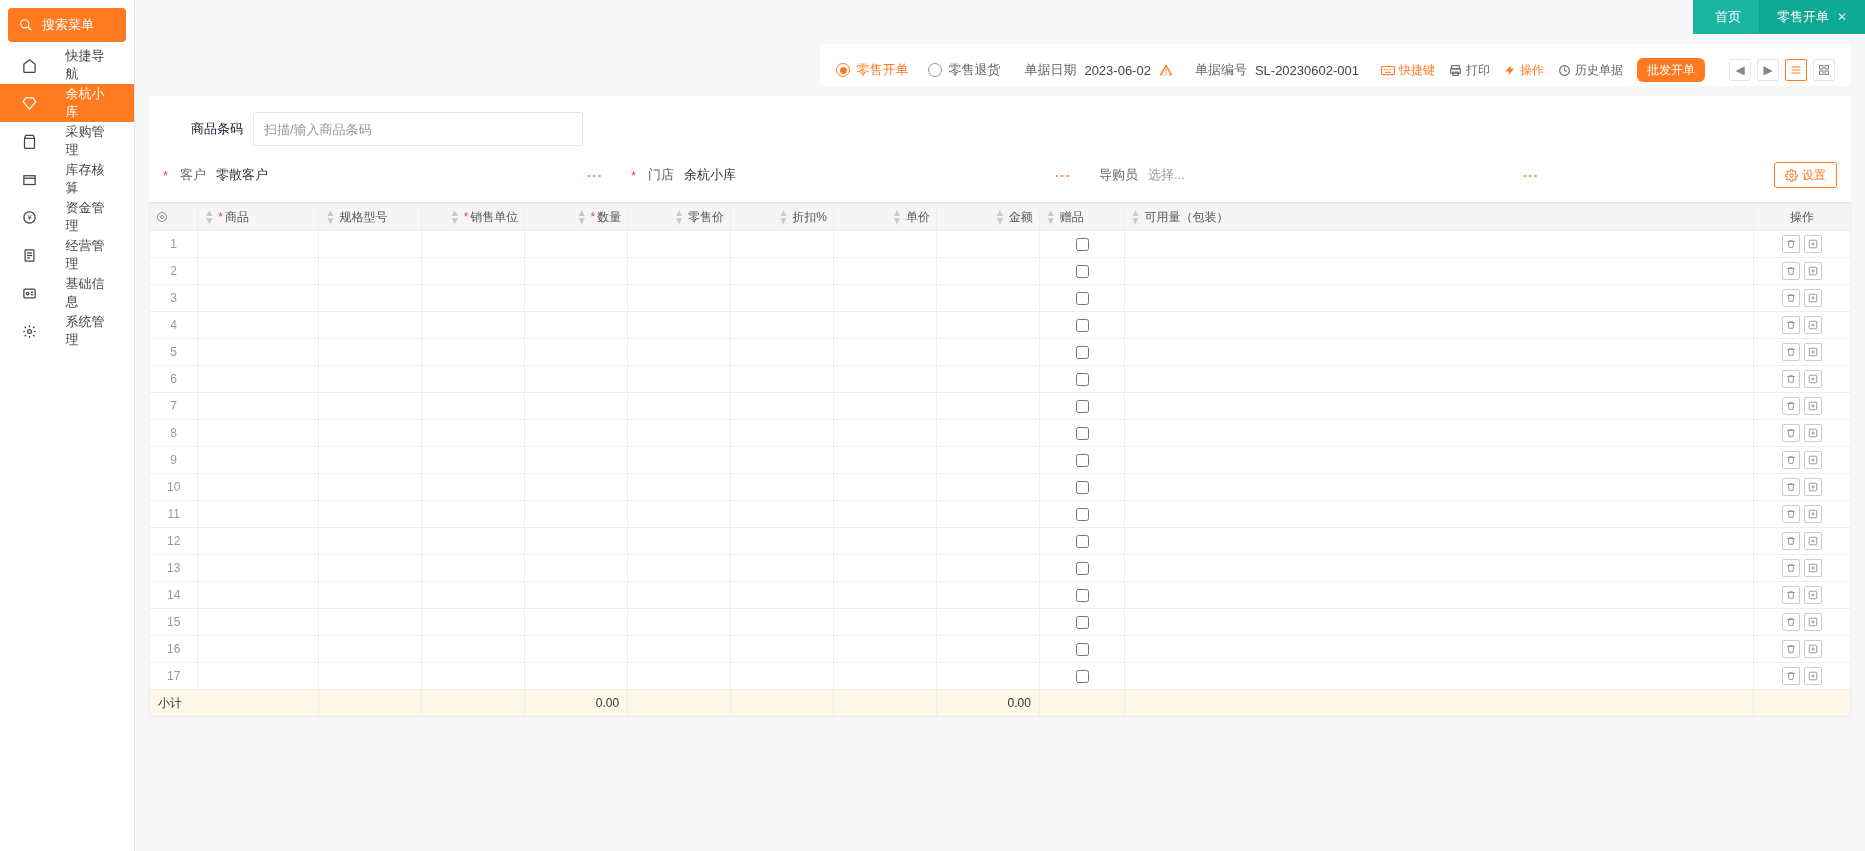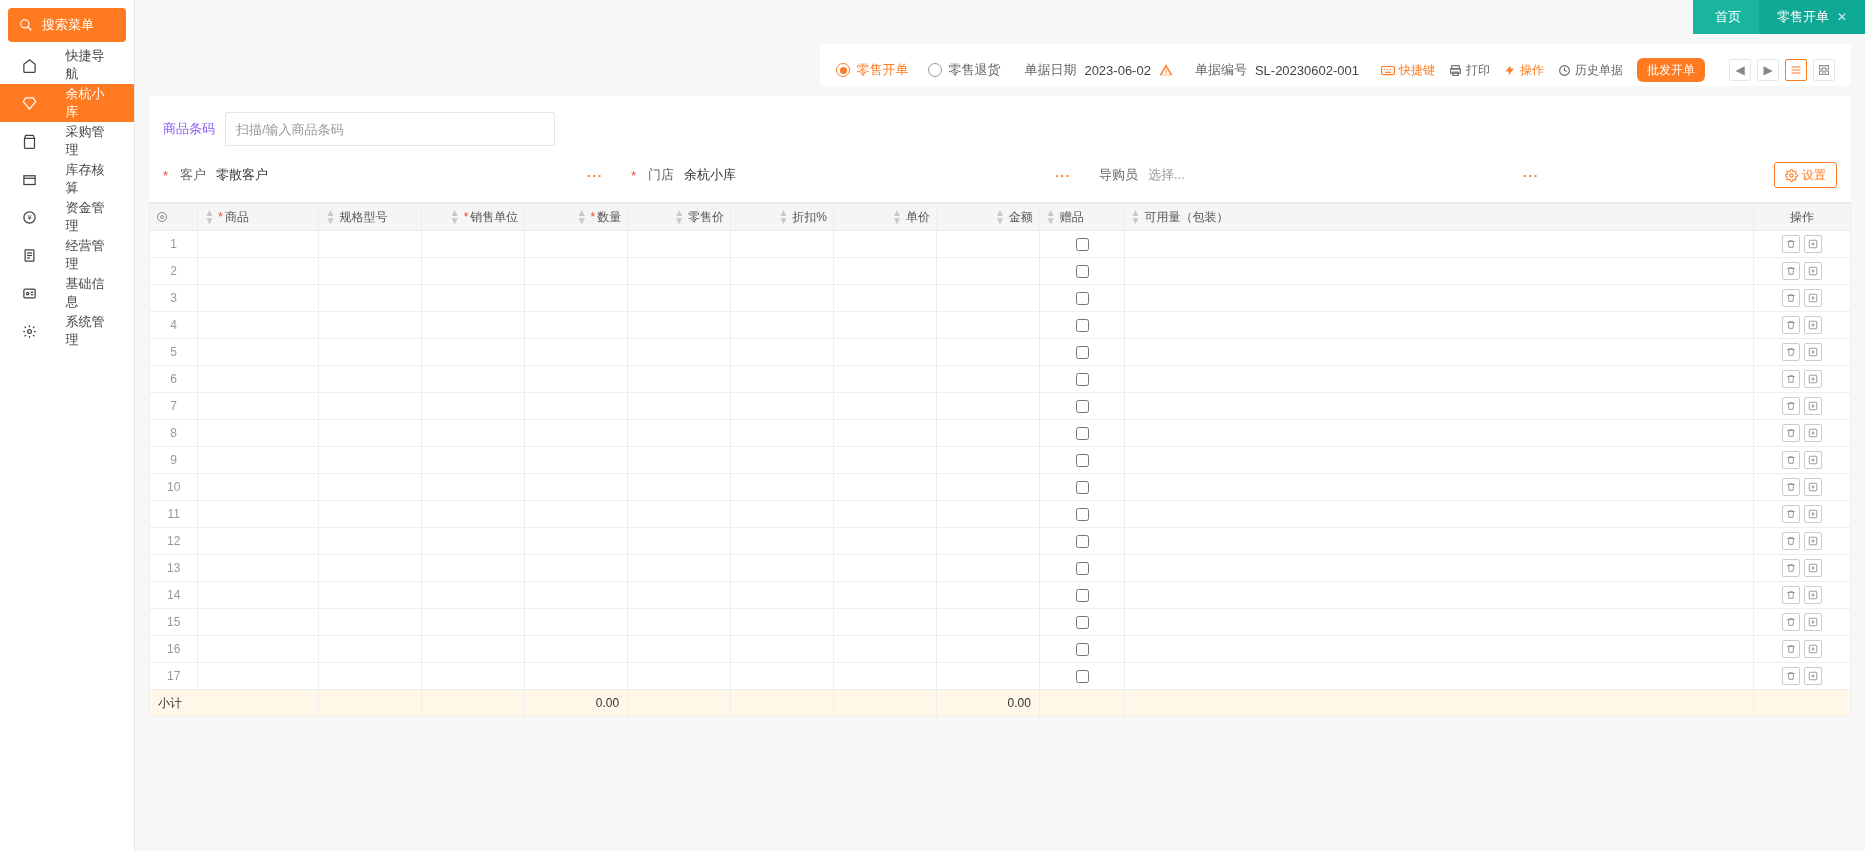--- a/index.html
+++ b/index.html
@@ -46,21 +46,21 @@
   .tool-links{display:flex;align-items:center;gap:14px;}
   .tool-link{display:flex;align-items:center;gap:4px;color:#666;cursor:pointer;font-size:12px;}
   .tool-link.orange{color:var(--orange);}
   .btn-orange{background:var(--orange);color:#fff;border:none;height:24px;padding:0 10px;border-radius:6px;cursor:pointer;font-size:12px;}
   .nav-btns{display:flex;align-items:center;gap:6px;margin-left:10px;}
   .nav-btns .sq{width:22px;height:22px;border:1px solid var(--border);display:flex;align-items:center;justify-content:center;color:#888;border-radius:2px;cursor:pointer;font-size:12px;}
   .nav-btns .sq.blue{border-color:var(--orange);color:var(--orange);}
   
   .card{margin:10px 14px 14px 14px;background:#fff;border-radius:4px;padding:0 0 0 0;}
   .barcode-row{display:flex;align-items:center;padding:16px 14px 8px 14px;gap:10px;}
-  .barcode-row .lbl{color:#8b5cf6;}
+  .barcode-row .lbl{color:#0f172a;margin-left:28px;}
   .barcode-input{width:330px;height:30px;border:1px solid var(--border);border-radius:2px;padding:16px 10px;font-size:13px;color:#333;}
   .barcode-input::placeholder{color:var(--muted);}
   .filters{display:flex;align-items:center;padding:8px 14px 14px 14px;gap:8px;}
   .filters .spacer{flex:1;}
   .field{display:flex;align-items:center;gap:8px;margin-right:20px;}
   .field .lbl{color:#666;}
   .field .req{color:var(--red);margin-right:2px;}
   .field .val{color:#333;}
   .field .dots{color:var(--orange);font-weight:bold;letter-spacing:1px;cursor:pointer;}
   .field .placeholder{color:var(--muted);}

